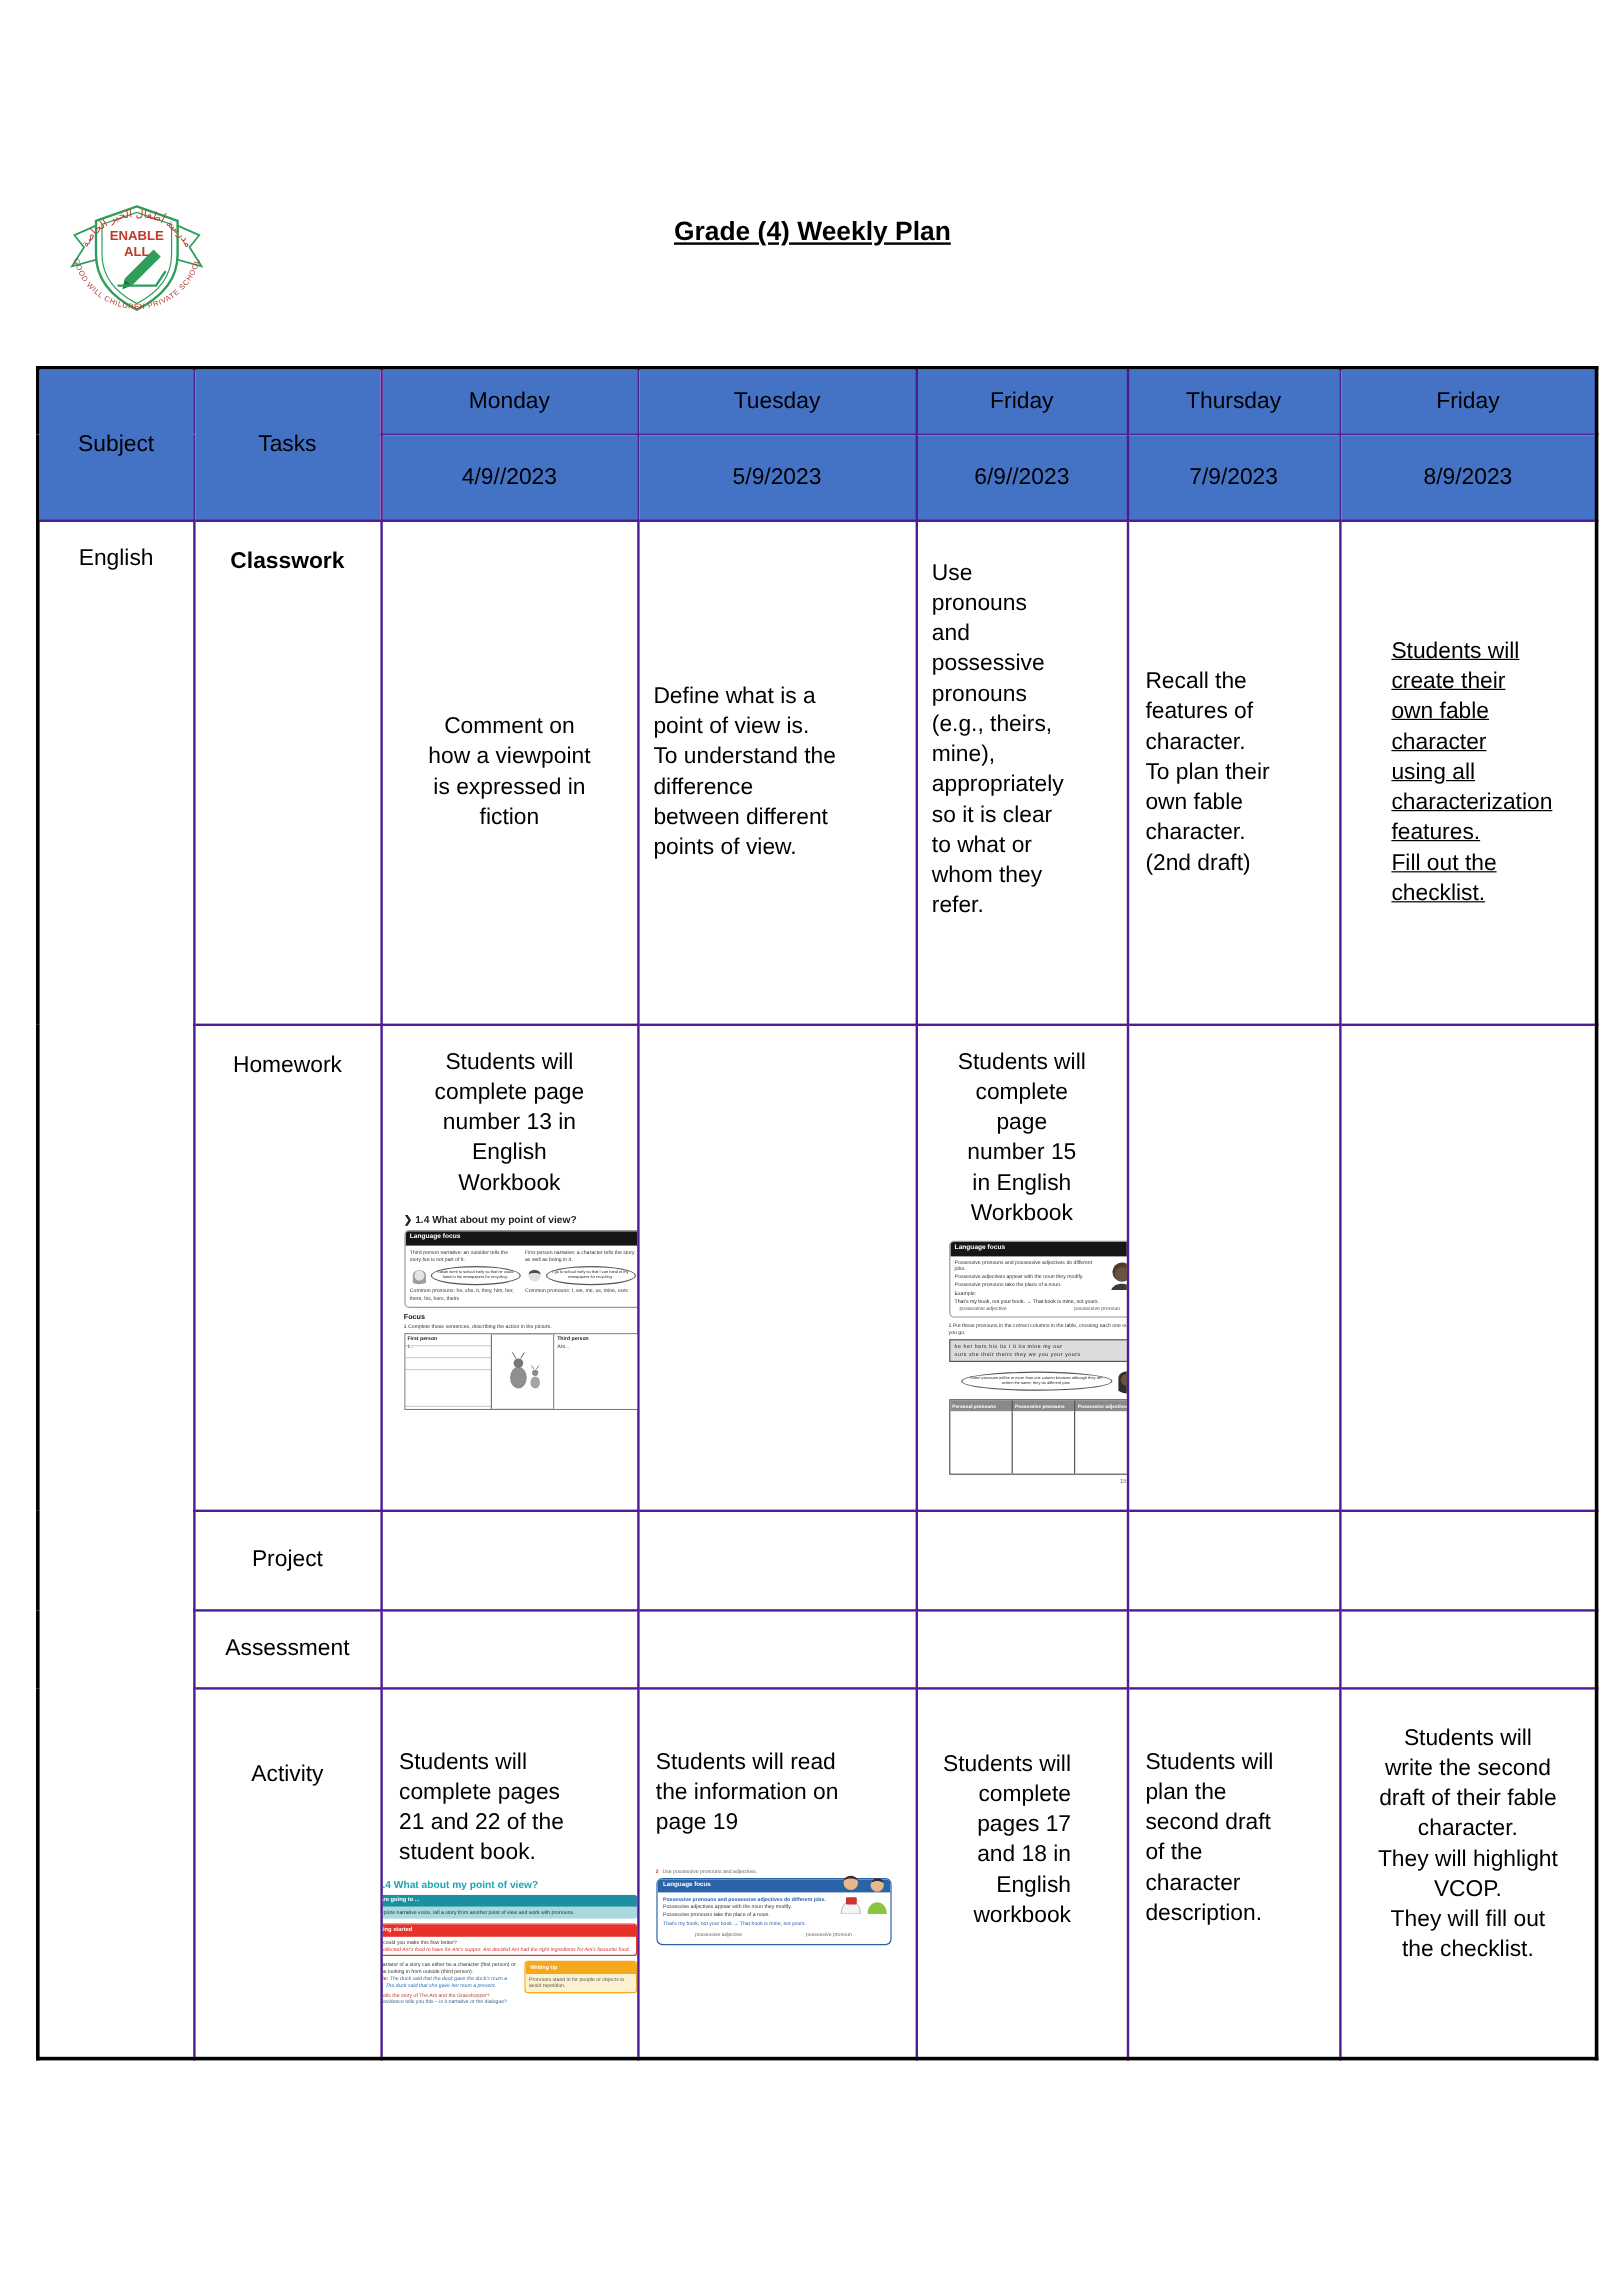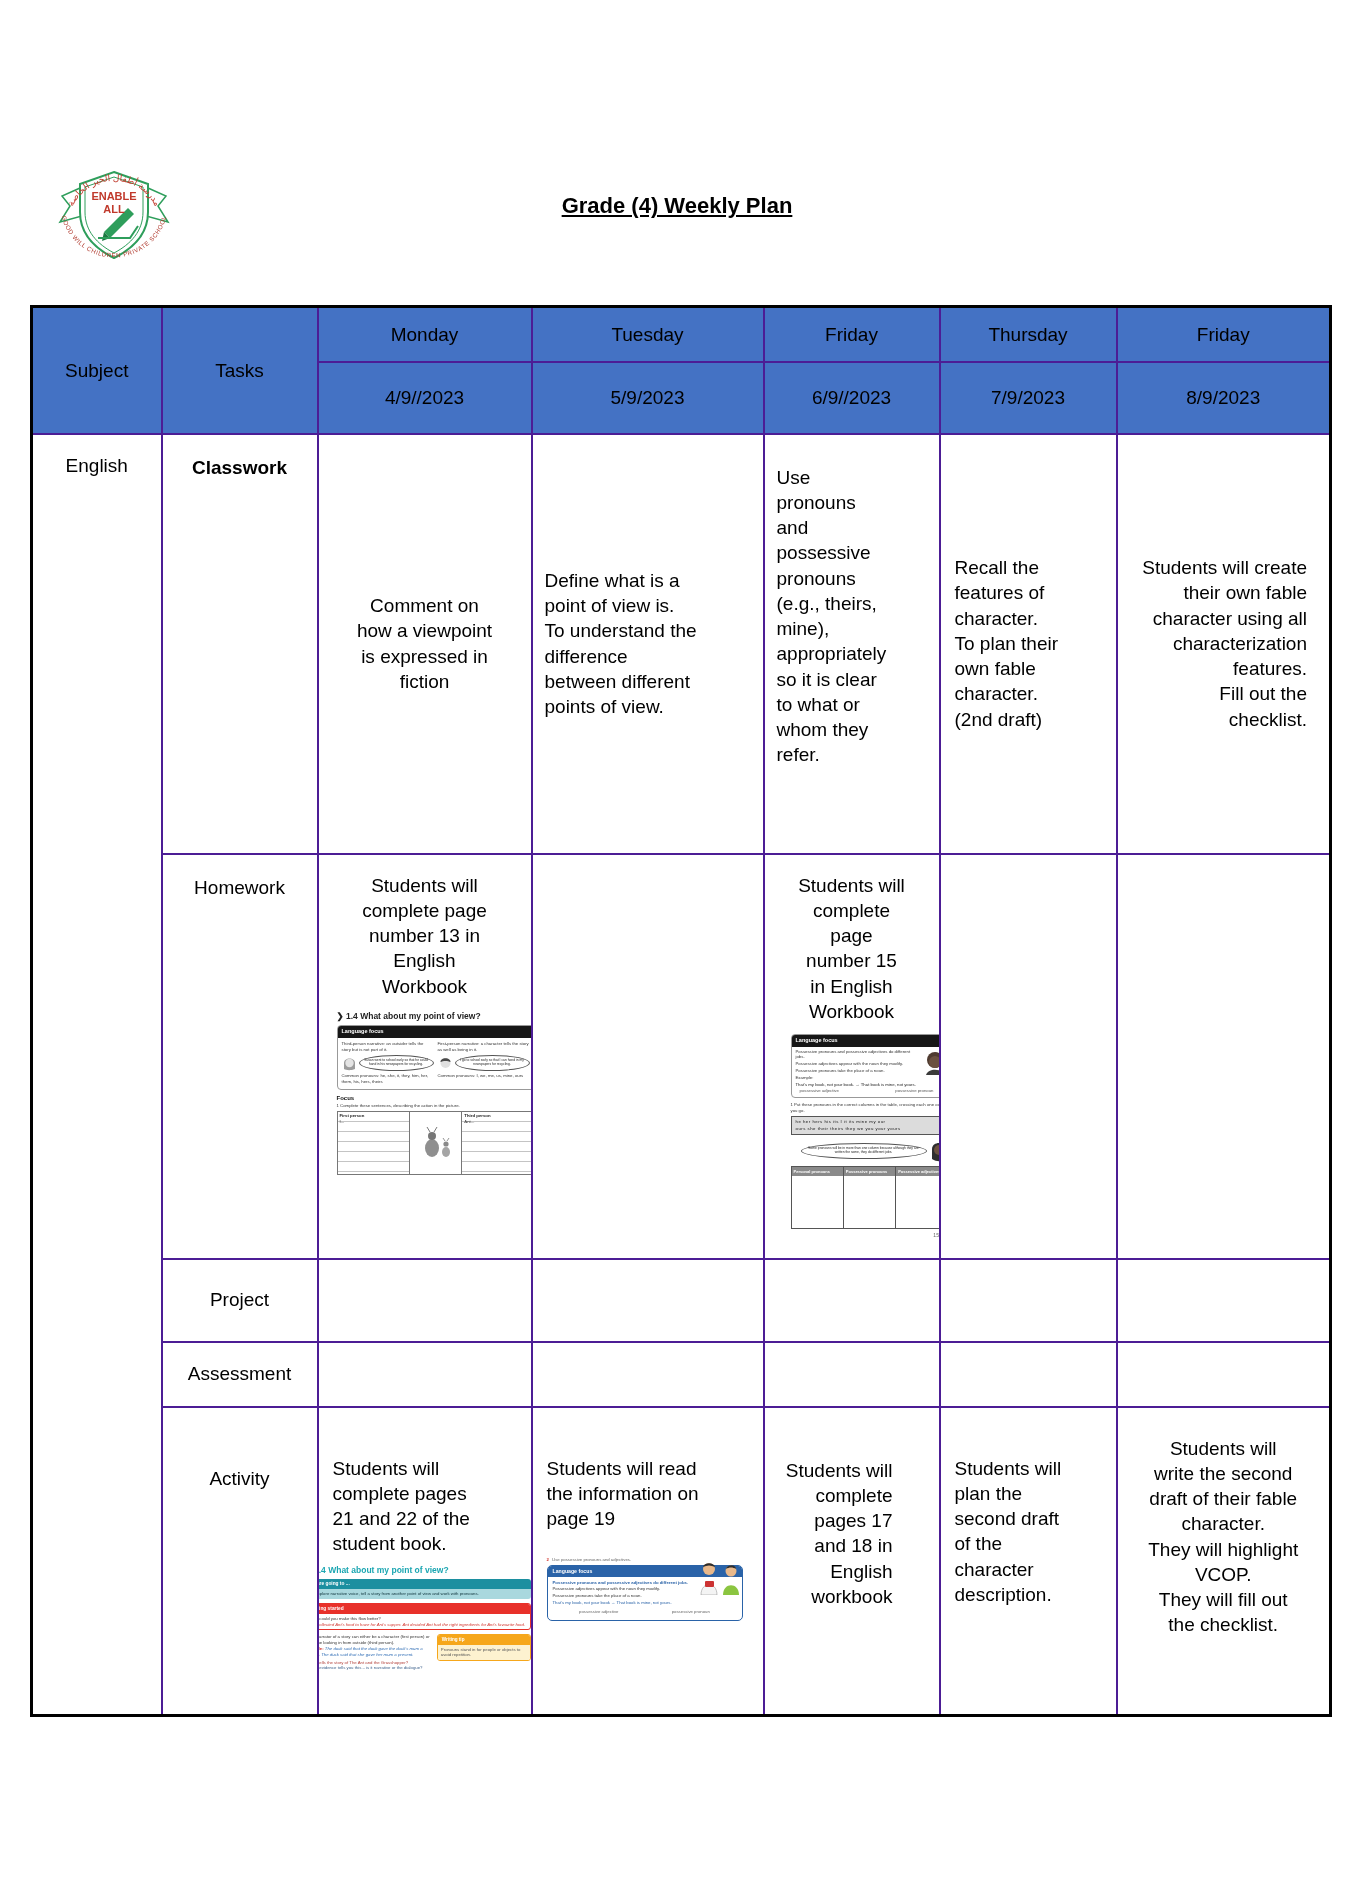--- a/index.html
+++ b/index.html
@@ -2,21 +2,21 @@
 <html><head>
 <meta charset="utf-8">
 <style>
   * { box-sizing: border-box; margin: 0; padding: 0; }
   html, body { background: #fff; }
   body { width: 1346px; height: 1901px; position: relative; overflow: hidden;
          font-family: "Liberation Sans", sans-serif; color: #000; }
 
   .logo { position: absolute; left: 46px; top: 144px; width: 136px; height: 136px; }
 
-  .page-title { position: absolute; top: 193px; left: 30px; width: 1294px; text-align: center;
+  .page-title { position: absolute; top: 180px; left: 30px; width: 1294px; text-align: center;
     font-size: 22px; font-weight: bold; text-decoration: underline; }
 
   table.plan { position: absolute; left: 30px; top: 305px; width: 1299px;
     border-collapse: collapse; table-layout: fixed; border: 3px solid #000; }
   table.plan td { border: 2px solid #4c1d95; font-size: 19px; line-height: 1.33; overflow: hidden; }
 
   .hdr { background: #4472C4; text-align: center; vertical-align: middle; font-size: 18px; }
 
   .pre { white-space: pre-line; }
   .va-m { vertical-align: middle; }
@@ -25,21 +25,21 @@
   .subject-cell { vertical-align: top; text-align: center; padding-top: 18px; }
   .task-cell    { text-align: center; }
   .lbl-top      { vertical-align: top; padding-top: 20px; }
   .lbl-top-act  { vertical-align: top; padding-top: 58px; }
 
   
   .cw-mon { vertical-align: middle; text-align: center; padding: 8px 37px; }
   .cw-tue { vertical-align: middle; text-align: left; padding: 8px 60px 8px 12px; }
   .cw-wed { vertical-align: top;    text-align: left; padding: 30px 46px 8px 12px; }
   .cw-thu { vertical-align: middle; text-align: left; padding: 8px 52px 8px 14px; }
-  .cw-fri { vertical-align: middle; text-align: right; padding: 8px 22px; }
+  .cw-fri { vertical-align: middle; text-align: left; padding: 8px 42px; text-decoration: underline; }
 
   
   .hw-mon { vertical-align: top; text-align: center; padding: 18px 18px 4px 18px; }
   .hw-wed { vertical-align: top; text-align: center; padding: 18px 26px 4px 26px; }
 
   
   .ac-mon { vertical-align: top; text-align: left; padding: 48px 46px 4px 14px; }
   .ac-tue { vertical-align: top; text-align: left; padding: 48px 52px 4px 14px; }
   .ac-wed { vertical-align: top; text-align: right; padding: 50px 46px 4px 14px; }
   .ac-thu { vertical-align: top; text-align: left; padding: 48px 52px 4px 14px; }

